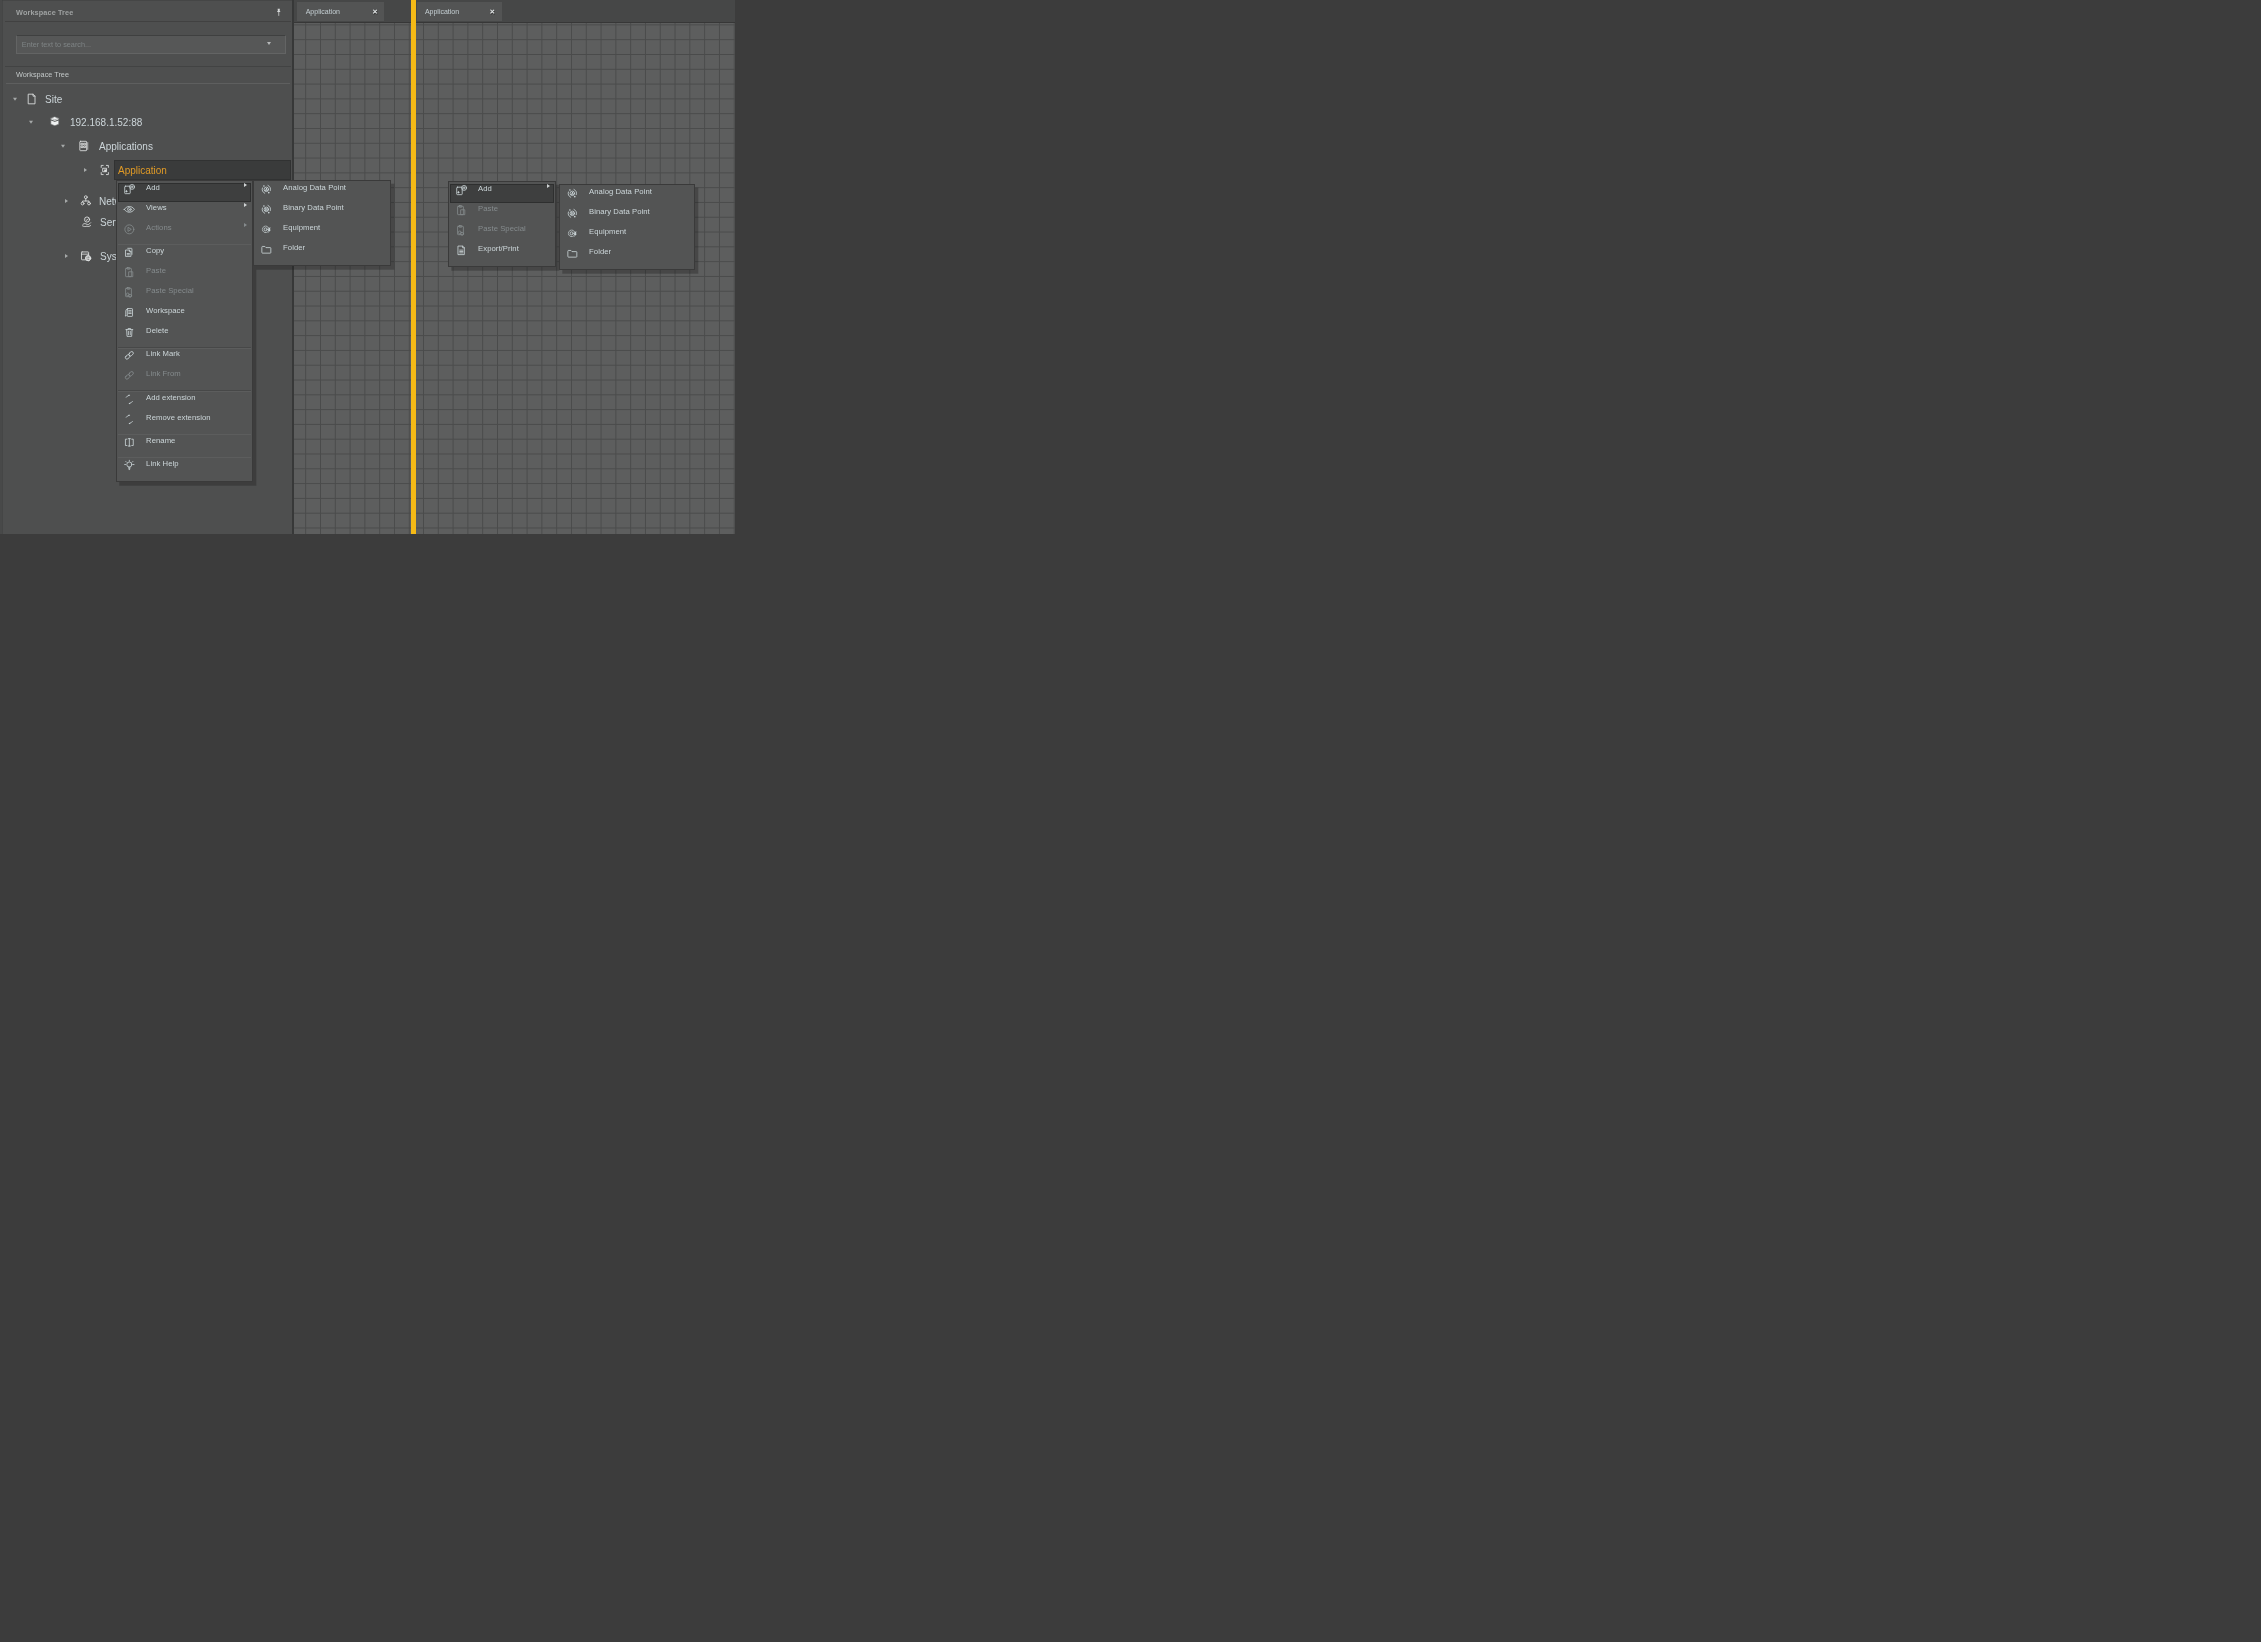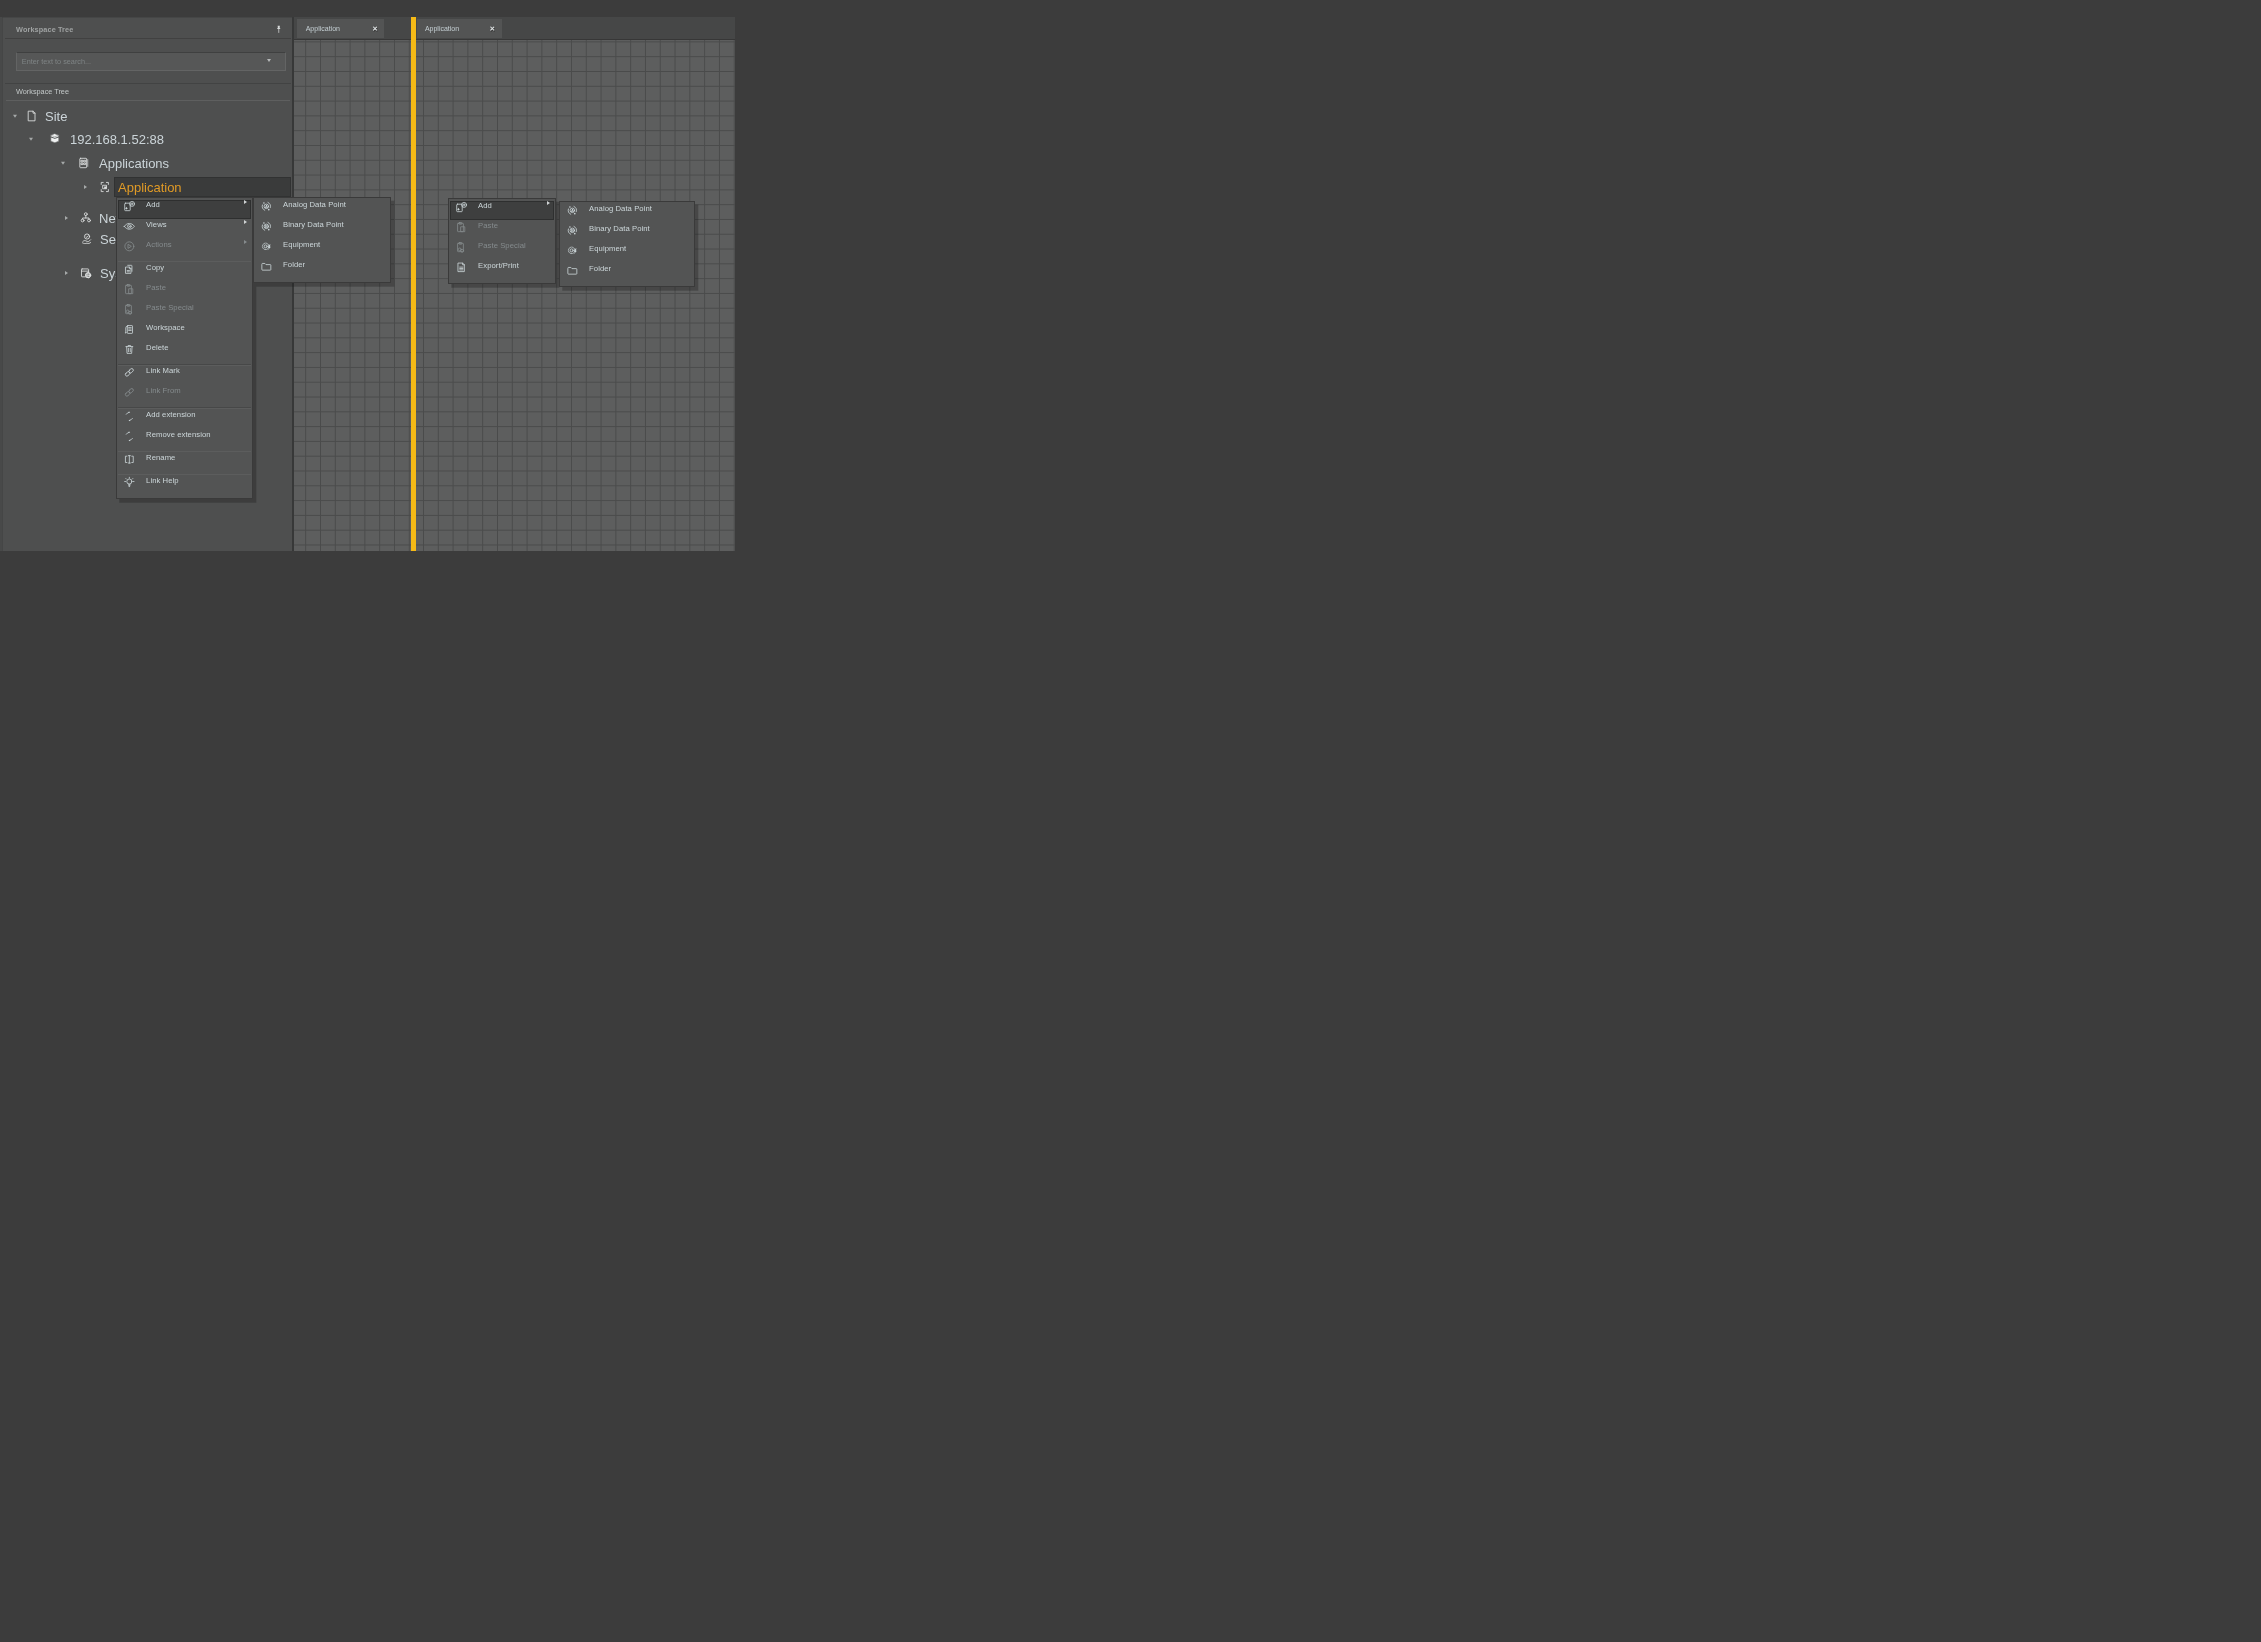--- a/index.html
+++ b/index.html
@@ -1,17 +1,17 @@
 <!DOCTYPE html>
 <html style="--divider-accent: #f6ba16; --selected-item-text: #e09a26; --panel-bg: #4e4f4f; --menu-bg: #535454; --menu-text: #cdd7da; --menu-text-disabled: #858b8d; --canvas-bg: #5d5e5e; --grid-line: #4a4b4b; --tab-bg: #535454; --tabbar-bg: #464747;font-size:7.5px"><head>
 <meta charset="utf-8">
 <style>
   html,body{margin:0;padding:0;background:#3c3c3c;}
   #root{position:relative;width:735px;height:534px;overflow:hidden;
-        font-family:"Liberation Sans",sans-serif;background:#f0abfc;margin-top:17px;}
+        font-family:"Liberation Sans",sans-serif;background:#f0abfc;}
   
   #panel{position:absolute;left:0;top:0;width:292px;height:534px;
          background:var(--panel-bg,#4e4f4f);border-left:2.8px solid #484949;
          box-shadow:inset 0.5px 0 0 #3d3e3e, inset 0 0.5px 0 #3d3e3e;}
   #ptitle{position:absolute;left:3.3px;right:3.3px;top:3.3px;height:18px;
           border-bottom:0.5px solid #414141;display:flex;align-items:center;}
   #ptitle .t{padding-left:10.8px;font-size:7.3px;font-weight:700;color:#9fa2a2;letter-spacing:0.1px;}
   #pin{margin-left:auto;margin-right:8.4px;width:7.5px;height:8.4px;}
   #searchzone{position:absolute;left:3.3px;right:3.3px;top:21px;height:45px;border-bottom:0.5px solid #424343;}
   #search{position:absolute;left:10.8px;top:13.6px;width:247px;height:17px;
@@ -24,21 +24,21 @@
             border-top:3px solid #b6b9ba;}
   #treecap{position:absolute;left:3.7px;right:3.7px;top:66px;height:17.3px;line-height:18px;
            padding-left:10.3px;font-size:7.3px;color:#c3c8c8;border-bottom:0.5px solid #5e5f5f;}
   
   .trow{position:absolute;left:0;right:1.9px;height:19.7px;cursor:default;}
   .selbar{position:absolute;left:112px;right:0.9px;top:0;bottom:0;background:#3a3b3b;border:0.5px solid #313232;}
   .exp{position:absolute;top:50%;}
   .exp-d{transform:translateY(-40%);border-left:2.6px solid transparent;border-right:2.6px solid transparent;border-top:3.3px solid #a6a9a9;width:0;height:0;}
   .exp-r{transform:translateY(-50%);border-top:2.6px solid transparent;border-bottom:2.6px solid transparent;border-left:3.3px solid #a6a9a9;width:0;height:0;}
   .ticon{position:absolute;width:13.6px;height:13.6px;top:50%;transform:translateY(-50%);color:#dde0e0;}
-  .tlabel{position:absolute;top:50%;transform:translateY(-50%);font-size:13px;color:#ccd5d9;white-space:nowrap;}
+  .tlabel{position:absolute;top:50%;transform:translateY(-50%);font-size:10px;color:#ccd5d9;white-space:nowrap;}
   .trow.sel .tlabel{color:var(--selected-item-text,#e09a26);}
   
   #splitter{position:absolute;left:292px;top:0;width:2.3px;height:534px;background:#434444;
             border-left:0.5px solid #373838;border-right:0.5px solid #373838;box-sizing:border-box;}
   .canvas{position:absolute;top:0;height:534px;}
   #canvas1{left:294px;width:118px;}
   #canvas2{left:416px;width:319px;}
   .tabbar{position:relative;height:22.5px;background:var(--tabbar-bg,#464747);
           border-bottom:0.9px solid #373737;box-sizing:border-box;}
   .tab{position:absolute;top:2.3px;height:19px;background:var(--tab-bg,#535454);

